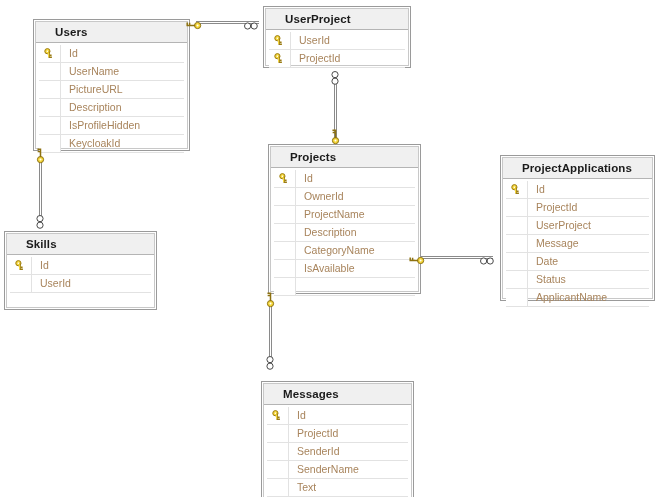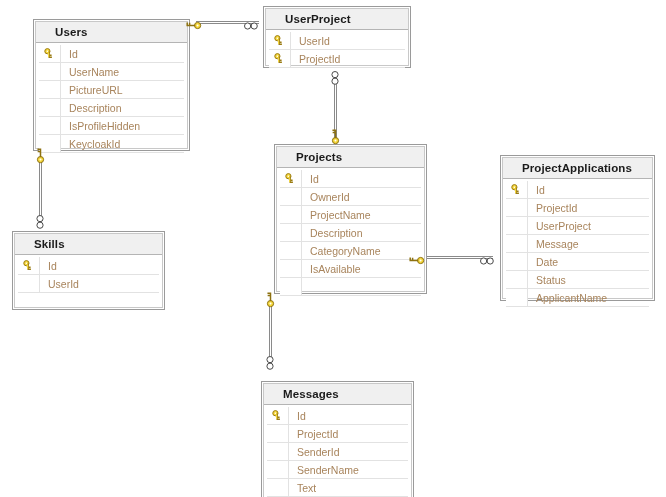--- a/index.html
+++ b/index.html
@@ -52,21 +52,21 @@
     letter-spacing: 0.1px;
   }
   .fields {
     padding: 2px 3px 3px 3px;
     box-sizing: border-box;
   }
   .field-row {
     height: 18px;
     line-height: 18px;
     display: flex;
-    align-items: center;
+    align-items: flex-end;
     border-bottom: 1px solid #e2e2e2;
     box-sizing: border-box;
   }
   .field-row:last-child {
     border-bottom: 1px solid #e2e2e2;
   }
   .key-cell {
     width: 22px;
     min-width: 22px;
     height: 100%;
@@ -226,21 +226,21 @@
                   <circle cx="3.4" cy="4.2" r="0.8" fill="#ffffff"></circle>
                   <path d="M5.2 5.2 L5.2 10.2 M5.2 10.2 L7.2 10.2 M5.2 8.2 L6.9 8.2" stroke="#9a7b12" stroke-width="1.4" fill="none" stroke-linecap="square"></path>
                   <path d="M4.6 5.4 L4.6 10.0" stroke="#f7d93c" stroke-width="1.1" fill="none"></path>
                 </svg></span>
             </div>
             <div class="field-name">ProjectId</div>
           </div>
         </div>
       </div>
     </div>
-    <div class="entity" style="left: 12px; top: 231px; width: 153px; height: 79px;">
+    <div class="entity" style="left: 4px; top: 231px; width: 153px; height: 79px;">
       <div class="entity-inner">
         <div class="entity-title">Skills</div>
         <div class="fields">
           <div class="field-row">
             <div class="key-cell">
               <span class="key-glyph"><svg width="12" height="12" viewBox="0 0 12 12">
                   <circle cx="3.4" cy="4.2" r="2.6" fill="#f7d93c" stroke="#9a7b12" stroke-width="1"></circle>
                   <circle cx="3.4" cy="4.2" r="0.8" fill="#ffffff"></circle>
                   <path d="M5.2 5.2 L5.2 10.2 M5.2 10.2 L7.2 10.2 M5.2 8.2 L6.9 8.2" stroke="#9a7b12" stroke-width="1.4" fill="none" stroke-linecap="square"></path>
                   <path d="M4.6 5.4 L4.6 10.0" stroke="#f7d93c" stroke-width="1.1" fill="none"></path>
@@ -248,21 +248,21 @@
             </div>
             <div class="field-name">Id</div>
           </div>
           <div class="field-row">
             <div class="key-cell"></div>
             <div class="field-name">UserId</div>
           </div>
         </div>
       </div>
     </div>
-    <div class="entity" style="left: 274px; top: 144px; width: 153px; height: 150px;">
+    <div class="entity" style="left: 268px; top: 144px; width: 153px; height: 150px;">
       <div class="entity-inner">
         <div class="entity-title">Projects</div>
         <div class="fields">
           <div class="field-row">
             <div class="key-cell">
               <span class="key-glyph"><svg width="12" height="12" viewBox="0 0 12 12">
                   <circle cx="3.4" cy="4.2" r="2.6" fill="#f7d93c" stroke="#9a7b12" stroke-width="1"></circle>
                   <circle cx="3.4" cy="4.2" r="0.8" fill="#ffffff"></circle>
                   <path d="M5.2 5.2 L5.2 10.2 M5.2 10.2 L7.2 10.2 M5.2 8.2 L6.9 8.2" stroke="#9a7b12" stroke-width="1.4" fill="none" stroke-linecap="square"></path>
                   <path d="M4.6 5.4 L4.6 10.0" stroke="#f7d93c" stroke-width="1.1" fill="none"></path>

